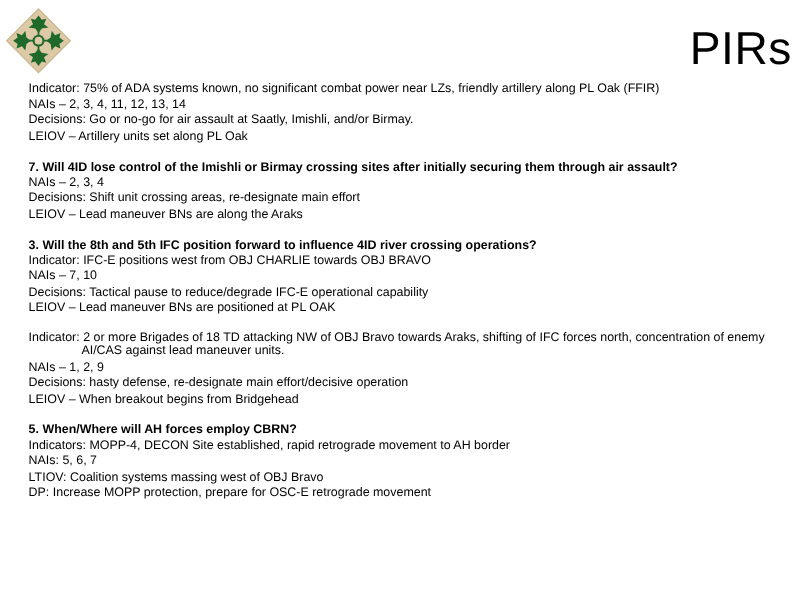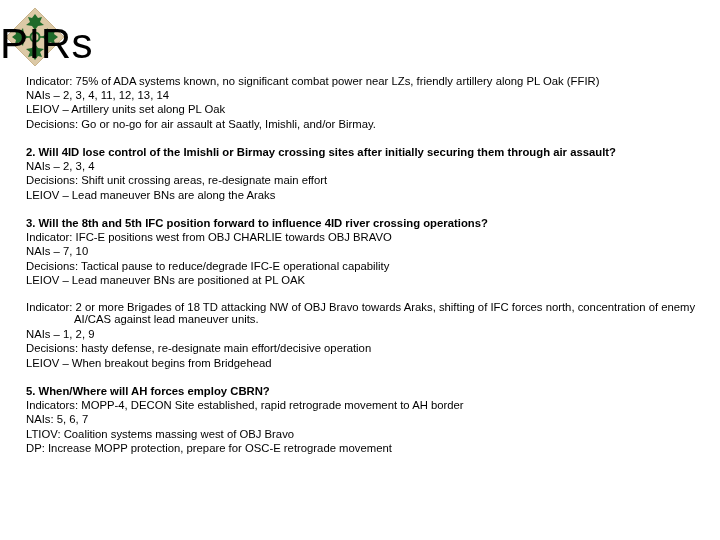--- a/index.html
+++ b/index.html
@@ -2,21 +2,21 @@
 <html><head>
 <meta charset="utf-8">
 <style>
   html, body { margin: 0; padding: 0; }
   body {
     width: 720px; height: 540px; background: #ffffff; position: relative; overflow: hidden;
     font-family: "Liberation Sans", "DejaVu Sans", sans-serif; color: #000;
   }
   .logo { position: absolute; left: 4px; top: 6px; width: 62px; height: 62px; }
   .title {
-    position: absolute; left: 0; right: 0; top: 18px; text-align: left;
+    position: absolute; left: 0; right: 0; top: 18px; text-align: right;
     font-size: 42px; font-weight: normal; letter-spacing: 0.5px; line-height: 52px;
   }
   .content {
     position: absolute; left: 26px; top: 74px; width: 680px;
     font-size: 11.3px; line-height: 14.2px;
   }
   .pir { margin: 0 0 14.2px 0; }
   .pir-q { font-weight: bold; }
   .line { white-space: nowrap; }
   .line.wrap { white-space: normal; padding-left: 48px; text-indent: -48px; line-height: 11.5px; padding-top: 1px; padding-bottom: 2px; }
@@ -46,26 +46,26 @@
     </g>
   </svg>
 </div>
 
 <div class="title">PIRs</div>
 
 <div class="content">
   <div class="pir">
     <div class="line">Indicator:  75% of ADA systems known, no significant combat power near LZs, friendly artillery along PL Oak (FFIR)</div>
     <div class="line">NAIs – 2, 3, 4, 11, 12, 13, 14</div>
+    <div class="line">Decisions: Go or no-go for air assault at Saatly, Imishli, and/or Birmay.</div>
     <div class="line">LEIOV – Artillery units set along PL Oak</div>
-    <div class="line">Decisions: Go or no-go for air assault at Saatly, Imishli, and/or Birmay.</div>
   </div>
 
   <div class="pir">
-    <div class="line pir-q">2. Will 4ID lose control of the Imishli or Birmay crossing sites after initially securing them through air assault?</div>
+    <div class="line pir-q">7. Will 4ID lose control of the Imishli or Birmay crossing sites after initially securing them through air assault?</div>
     <div class="line">NAIs – 2, 3, 4</div>
     <div class="line">Decisions: Shift unit crossing areas, re-designate main effort</div>
     <div class="line">LEIOV – Lead maneuver BNs are along the Araks</div>
   </div>
 
   <div class="pir">
     <div class="line pir-q">3. Will the 8th and 5th IFC position forward to influence 4ID river crossing operations?</div>
     <div class="line">Indicator:  IFC-E positions west from OBJ CHARLIE towards OBJ BRAVO</div>
     <div class="line">NAIs – 7, 10</div>
     <div class="line">Decisions: Tactical pause to reduce/degrade IFC-E operational capability</div>

